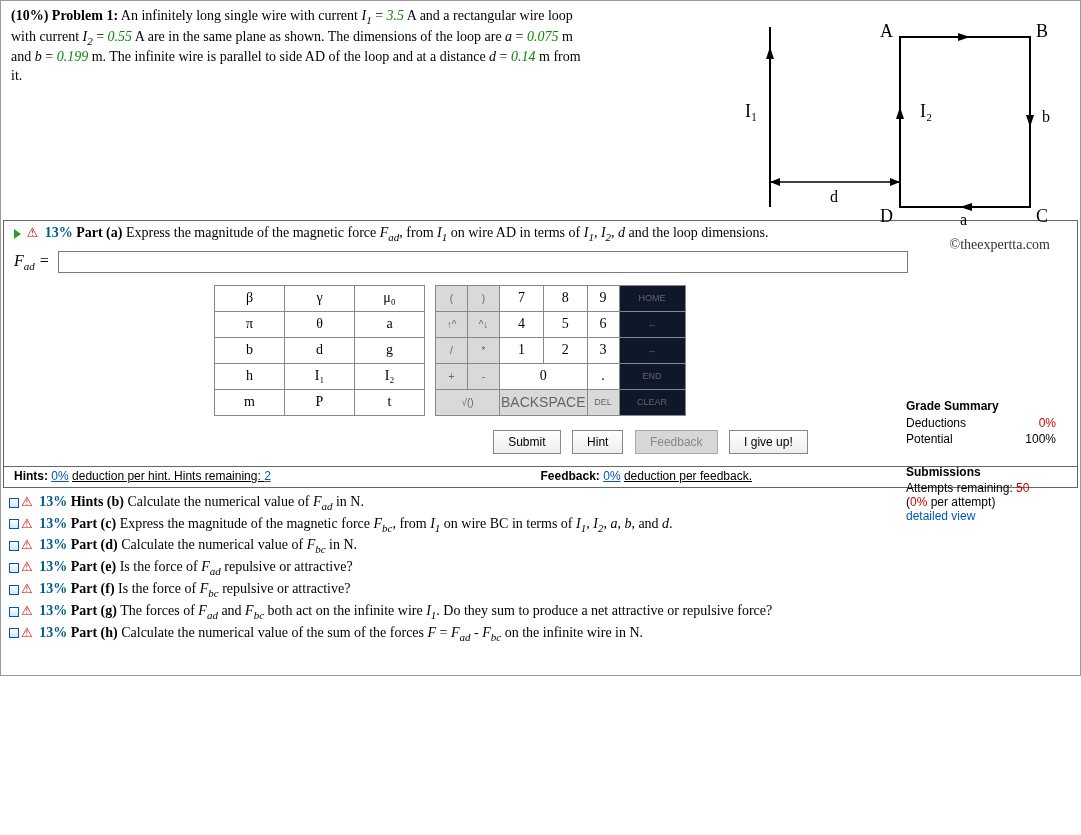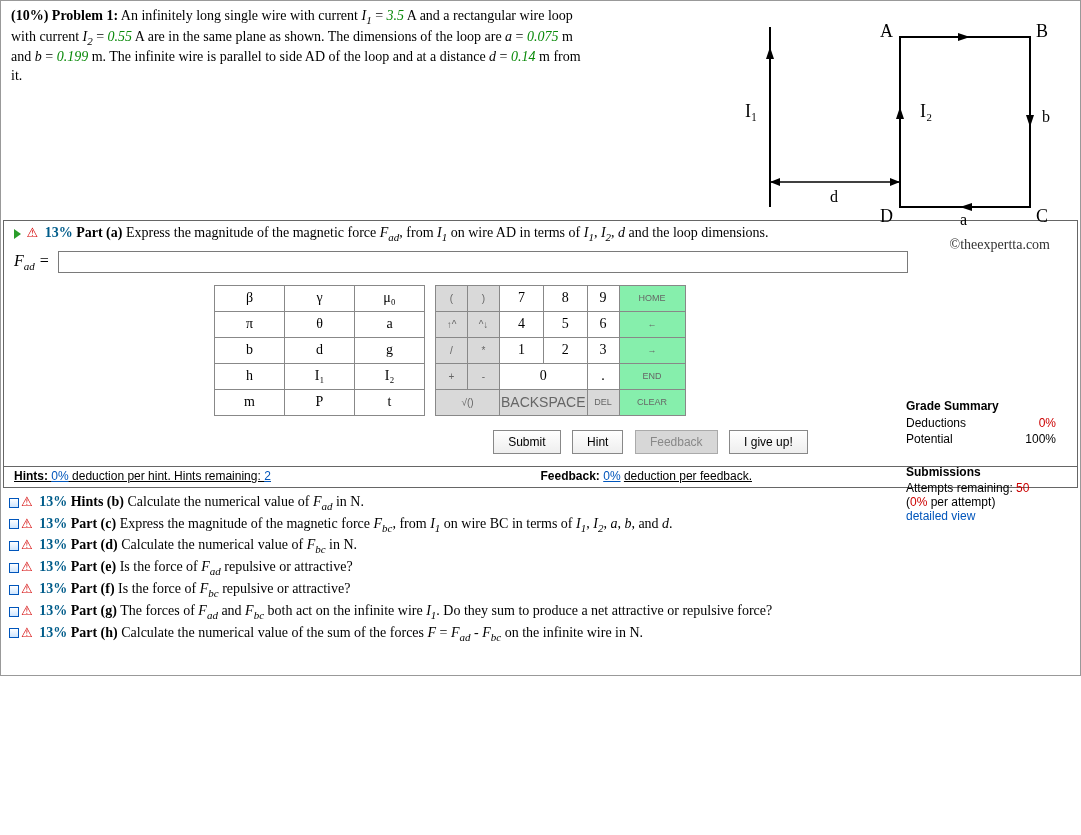--- a/index.html
+++ b/index.html
@@ -32,29 +32,29 @@
   .red { color:#cc0000; }
   .blue-link { color:#0055bb; cursor:pointer; }
 
   .keypad-area { padding:6px 10px 10px 10px; display:flex; }
   .sym-table { border-collapse:collapse; margin-left:200px; }
   .sym-table td, .num-table td { border:1px solid #888; text-align:center; font-family:"Times New Roman",serif; font-size:14px; height:26px; }
   .sym-table td { width:70px; background:#fff; cursor:pointer; }
   .num-table { border-collapse:collapse; margin-left:10px; }
   .num-table td { width:32px; background:#fff; cursor:pointer; }
   .num-table td.grey { background:#d9d9d9; color:#666; font-size:10px; font-family:Arial,sans-serif; }
-  .num-table td.grey-wide { background:#86efac; color:#666; font-size:9px; font-family:Arial,sans-serif; width:66px; }
+  .num-table td.grey-wide { background:#0f172a; color:#666; font-size:9px; font-family:Arial,sans-serif; width:66px; }
 
   .action-row { text-align:center; padding:4px 0 12px 220px; }
   .btn { display:inline-block; border:1px solid #888; background:linear-gradient(#fff,#eee); height:24px; line-height:22px; padding:0 14px; margin:0 4px; font-family:Arial,sans-serif; font-size:12px; cursor:pointer; }
   .btn.disabled { background:#d7d7d7; color:#888; border-color:#aaa; cursor:default; }
 
   .hints-row { border-top:1px solid #666; padding:2px 10px 4px 10px; font-family:Arial,sans-serif; font-size:12px; display:flex; }
   .hints-row .u { text-decoration:underline; color:#0055bb; }
-  .hints-row .left { width:50%;text-decoration:underline; }
+  .hints-row .left { width:50%; }
   .hints-row .right { }
 
   .subparts { padding:4px 8px 4px 8px; }
   .subpart-line { padding:2px 0; font-size:14px; }
   .sq-icon { display:inline-block; width:10px; height:10px; border:1px solid #0055bb; background:linear-gradient(#fff,#cfe6ff); margin-right:2px; vertical-align:middle; }
 </style>
 </head>
 <body>
 
 <div class="page">

